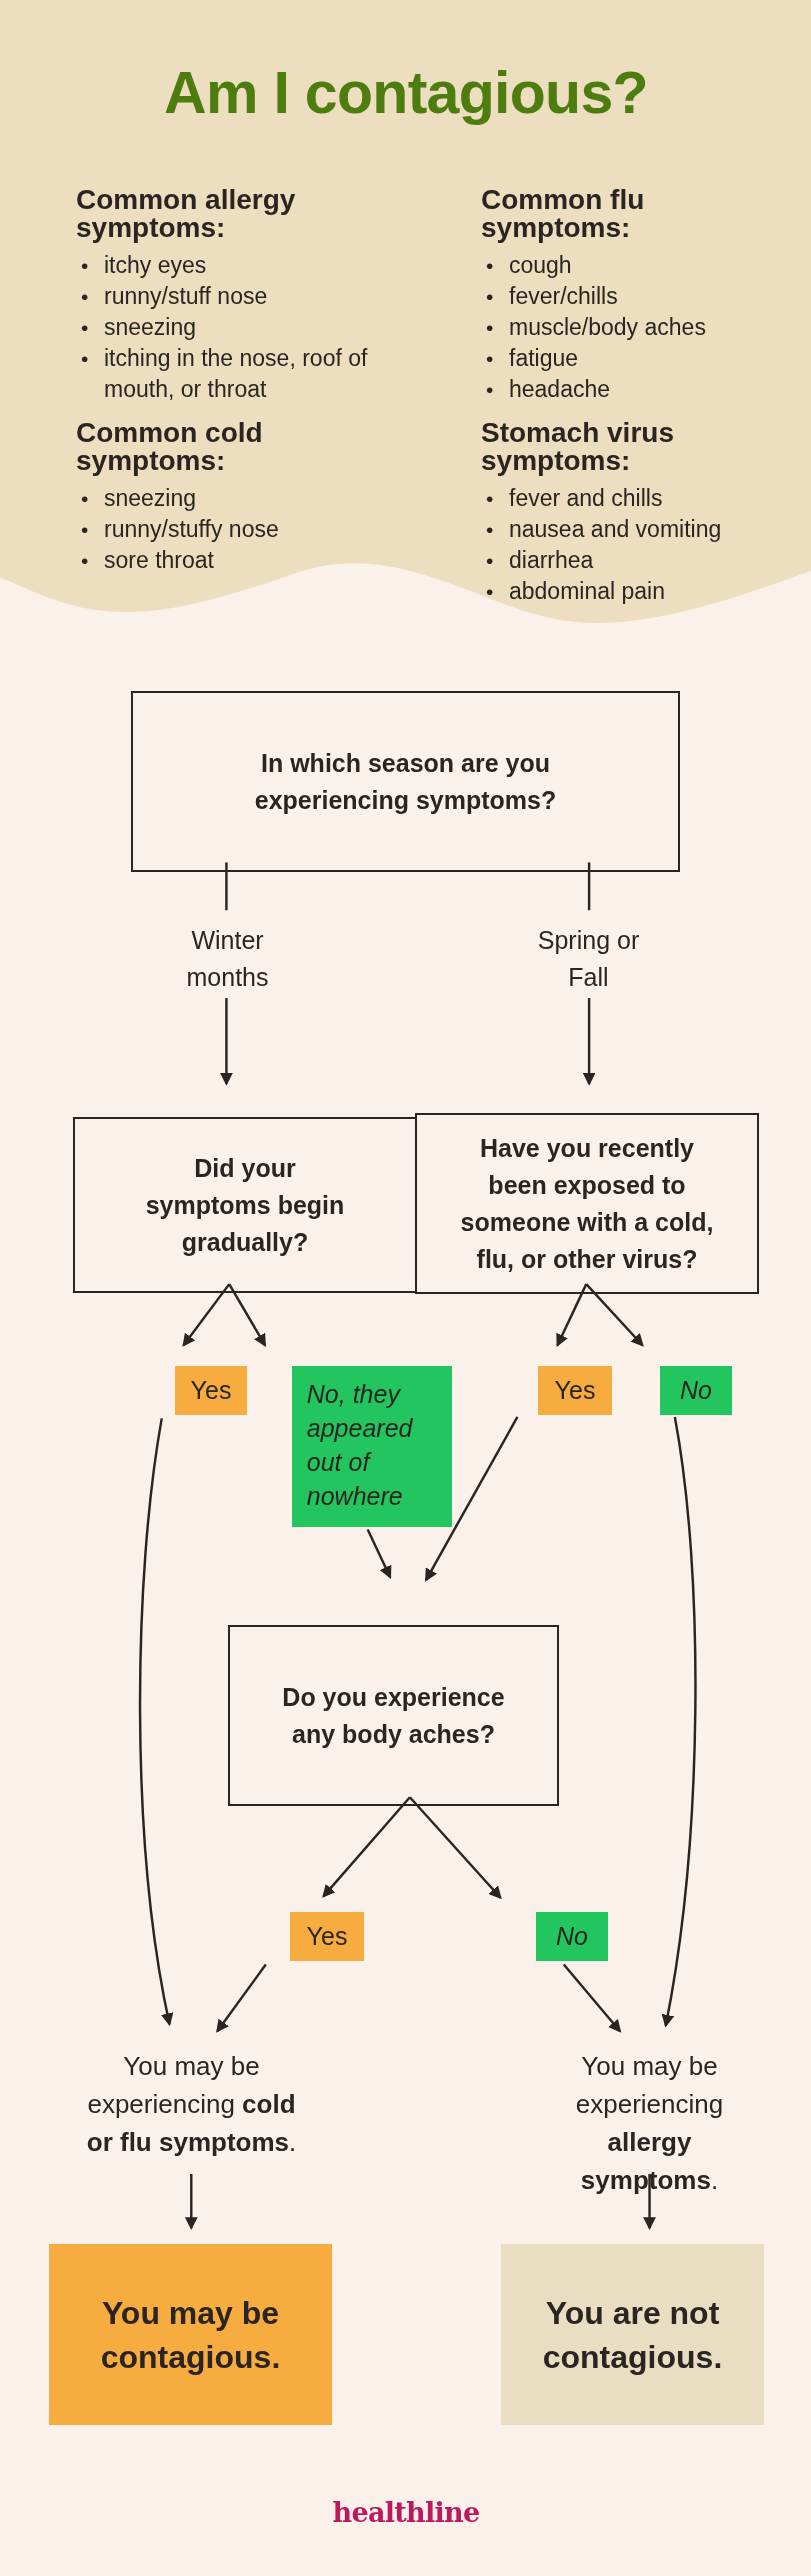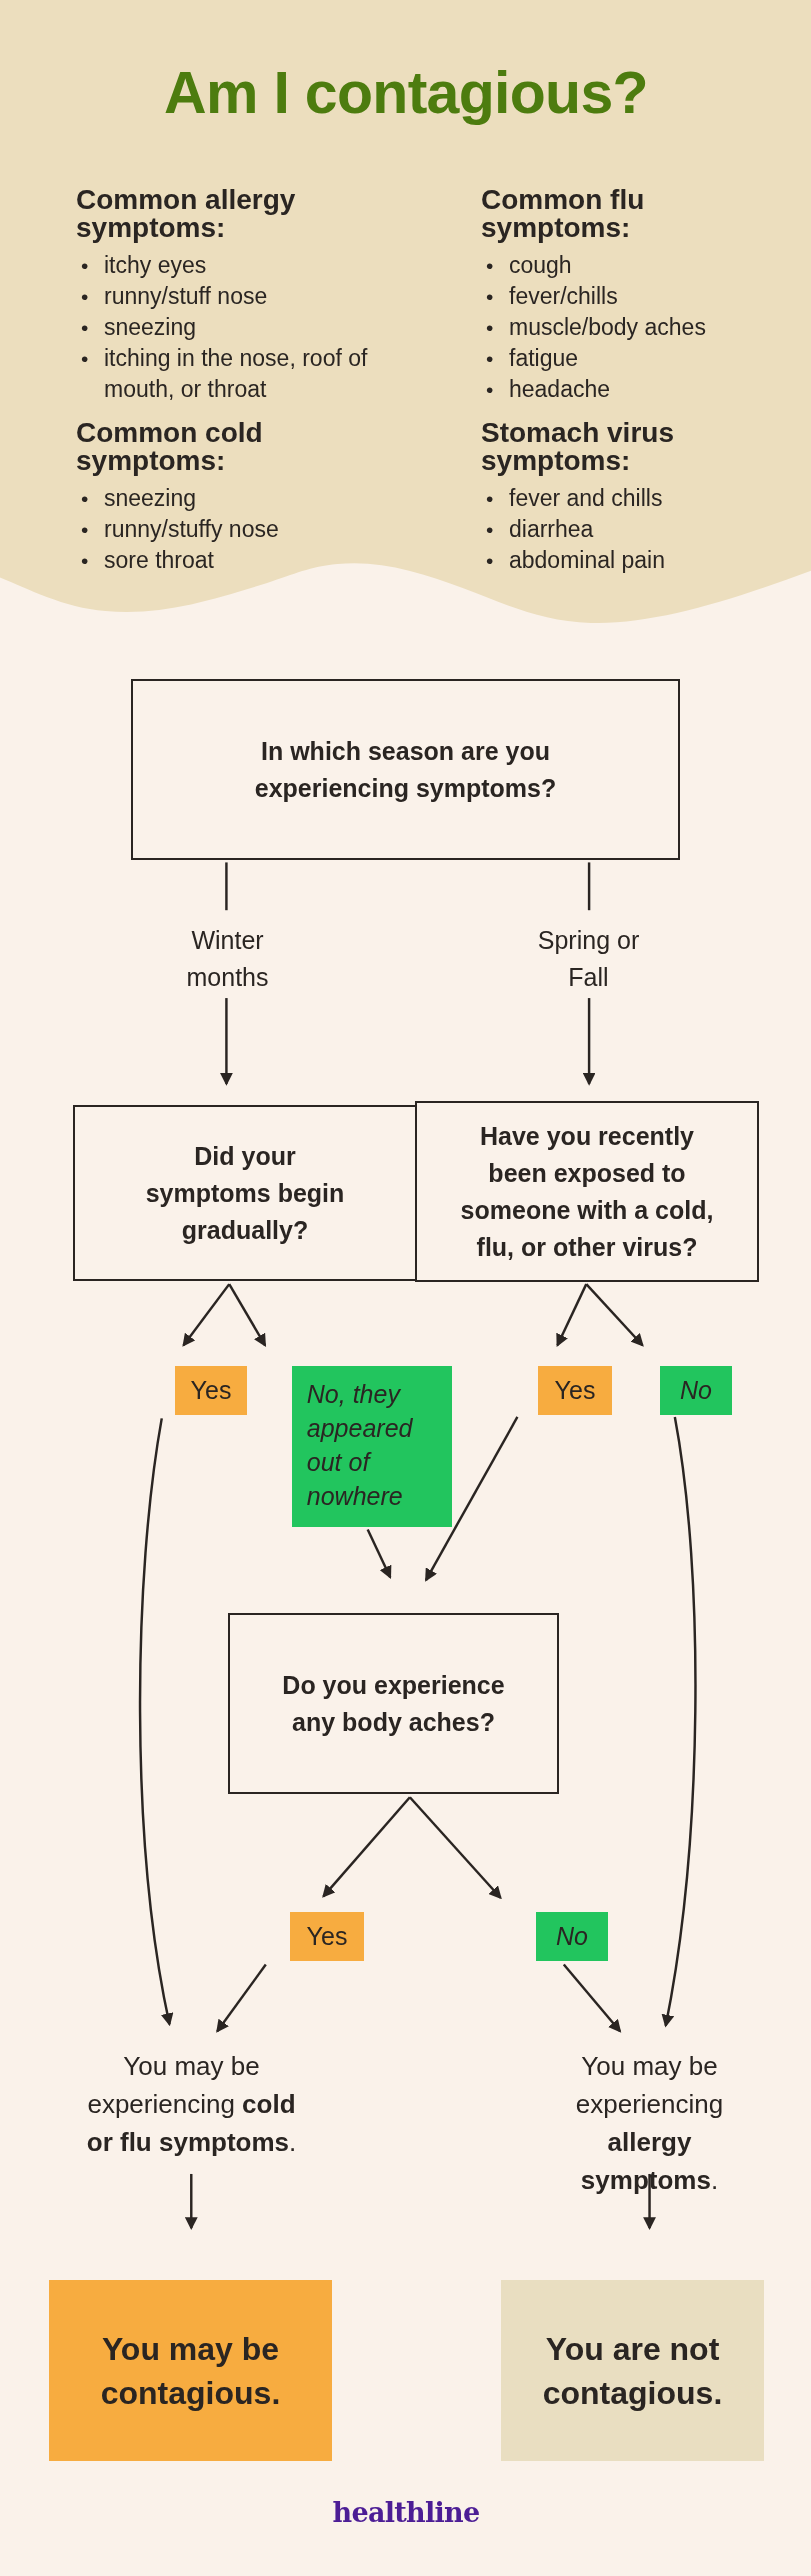--- a/index.html
+++ b/index.html
@@ -36,21 +36,21 @@
   .sym li::before{content:"•";position:absolute;left:4.9px;top:-0.7px;font-size:21px;}
   .g0{left:76px;top:186px;}
   .g1{left:481px;top:186px;}
   .g2{left:76px;top:419px;}
   .g3{left:481px;top:419px;}
   .g0 li{max-width:267px;}
   
   .qbox{
     position:absolute;border:2.8px solid #2A2522;box-sizing:border-box;
     display:flex;align-items:center;justify-content:center;
-    text-align:center;font-weight:bold;font-size:25px;line-height:37px;
+    text-align:center;font-weight:bold;font-size:25px;line-height:37px;margin-top:12px;
   }
   .q1{left:131px;top:679px;width:549px;height:181px;}
   .q1 span{width:380px;}
   .q2l{left:73px;top:1105px;width:344px;height:176px;}
   .q2l span{width:232px;}
   .q2r{left:415px;top:1101px;width:344px;height:181px;}
   .q2r span{width:267px;}
   .q3{left:228px;top:1613px;width:331px;height:181px;}
   .q3 span{width:246px;}
   
@@ -75,30 +75,30 @@
   .no3{left:496px;top:1912px;width:72px;height:49px;}
   
   .result{position:absolute;width:225px;text-align:center;font-size:26px;line-height:38px;}
   .result b{font-weight:bold;}
   .result-left{left:79px;top:2047px;}
   .result-right{left:537px;top:2047px;}
   
   .final{
     position:absolute;box-sizing:border-box;
     display:flex;align-items:center;justify-content:center;
-    text-align:center;font-weight:bold;font-size:32px;line-height:44px;margin-top:36px;
+    text-align:center;font-weight:bold;font-size:32px;line-height:44px;
   }
   .final span{width:225px;}
   .final-left{left:49px;top:2244px;width:283px;height:181px;background:#F7AC40;}
   .final-right{left:501px;top:2244px;width:263px;height:181px;background:#E9DEC1;}
   
   .logo{
     position:absolute;left:0;top:2497px;width:812px;text-align:center;
     font-family:"DejaVu Serif","Liberation Serif",serif;
-    font-weight:bold;font-size:27px;letter-spacing:-0.7px;color:#4c1d95;
+    font-weight:bold;font-size:27px;letter-spacing:-0.7px;color:#be185d;
   }
   .arrows{position:absolute;left:0;top:0;width:812px;height:2576px;pointer-events:none;}
 </style>
 </head>
 <body>
 
 <div class="page">
 
   <div class="top-band"></div>
   <svg class="wave" viewBox="0 0 1155 160" preserveAspectRatio="none" aria-hidden="true">
@@ -134,20 +134,21 @@
       <li>sneezing</li>
       <li>runny/stuffy nose</li>
       <li>sore throat</li>
     </ul>
   </section>
 
   <section class="sym g3">
     <h2>Stomach virus symptoms:</h2>
     <ul>
       <li>fever and chills</li>
+      <li>nausea and vomiting</li>
       <li>diarrhea</li>
       <li>abdominal pain</li>
     </ul>
   </section>
 
   <div class="qbox q1">
     <span>In which season are you experiencing symptoms?</span>
   </div>
 
   <div class="branch branch-winter">Winter months</div>

